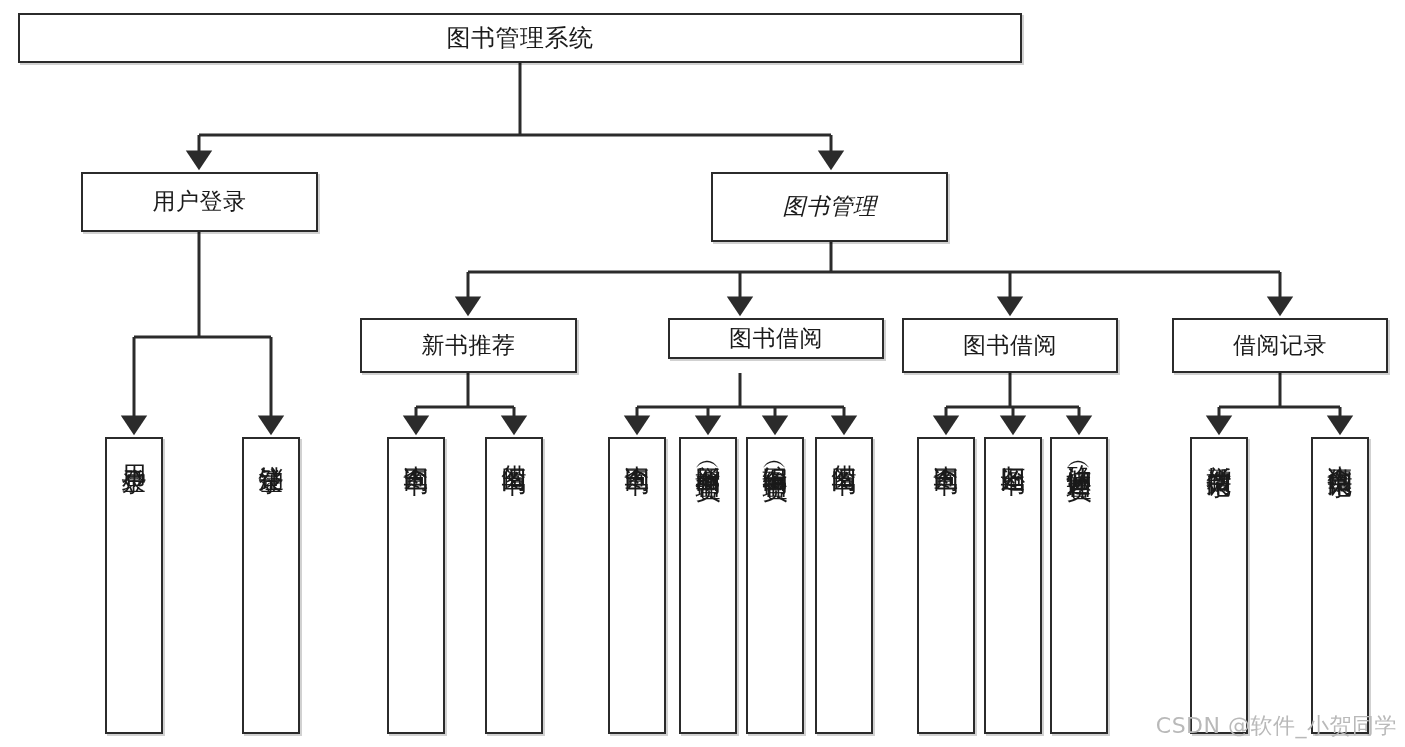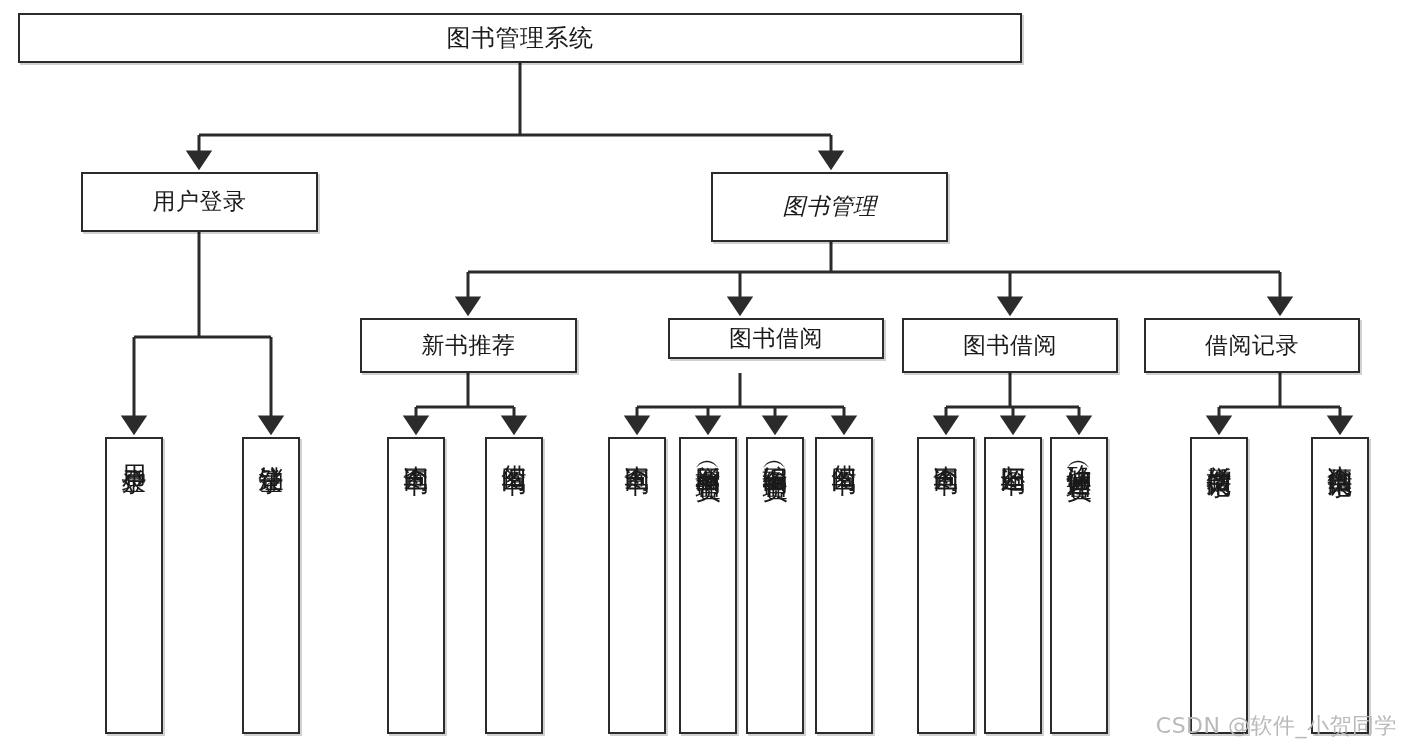--- a/index.html
+++ b/index.html
@@ -147,21 +147,21 @@
   </div>
 
   <div class="node h" style="left:668px; top:318px; width:216px; height:41px;">
     <span class="lbl">图书借阅</span>
   </div>
 
   <div class="node h" style="left:902px; top:318px; width:216px; height:55px;">
     <span class="lbl">图书借阅</span>
   </div>
 
-  <div class="node h" style="left:1144px; top:318px; width:216px; height:55px;">
+  <div class="node h" style="left:1172px; top:318px; width:216px; height:55px;">
     <span class="lbl">借阅记录</span>
   </div>
 
   <div class="node v" style="left:105px; top:437px; width:58px; height:297px;">
     <span class="lbl">用户登录</span>
   </div>
   <div class="node v" style="left:242px; top:437px; width:58px; height:297px;">
     <span class="lbl">注销登录</span>
   </div>
 

